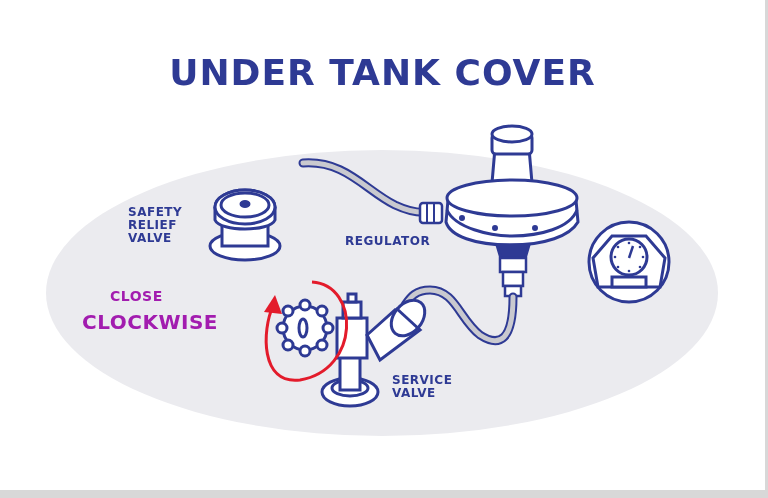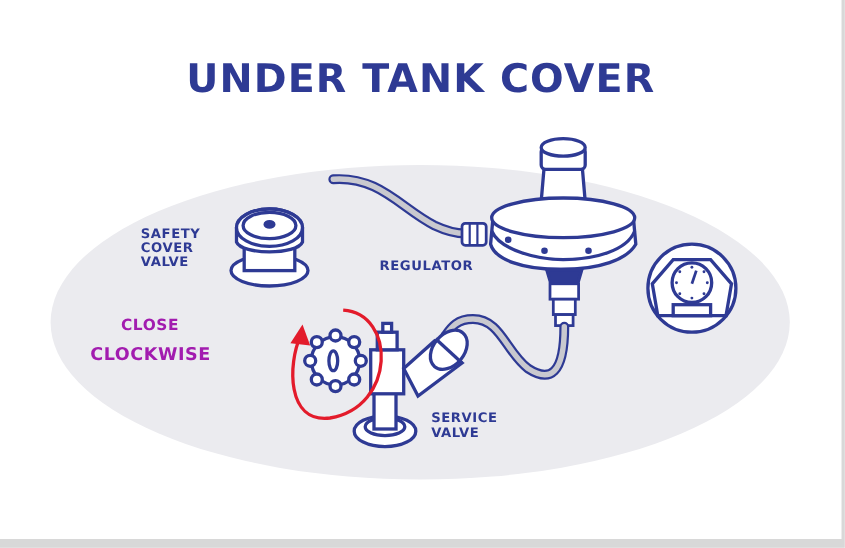--- a/index.html
+++ b/index.html
@@ -103,27 +103,27 @@
         <circle cx="615" cy="257" r="1.3"></circle>
           <circle cx="618" cy="247" r="1.3"></circle>
       </g>
     </g>
   </svg>
 
   <div class="title">UNDER TANK COVER</div>
 
   <div class="lbl" style="left:128px; top:206px; width:78px;">
     <span>SAFETY</span>
-    <span>COVER</span>
+    <span>RELIEF</span>
     <span>VALVE</span>
   </div>
 
   <div class="lbl" style="left:345px; top:235px; width:120px;">REGULATOR</div>
 
   <div class="lbl red" style="left:110px; top:290px; width:140px; font-size:14px;">CLOSE</div>
-  <div class="lbl red" style="left:82px; top:311px; width:175px; font-size:16px; line-height:22px;">CLOCKWISE</div>
+  <div class="lbl red" style="left:82px; top:311px; width:175px; font-size:20px; line-height:22px;">CLOCKWISE</div>
 
   <div class="lbl" style="left:392px; top:374px; width:80px;">
     <span>SERVICE</span>
     <span>VALVE</span>
   </div>
 
 </div>
 
 </body></html>

